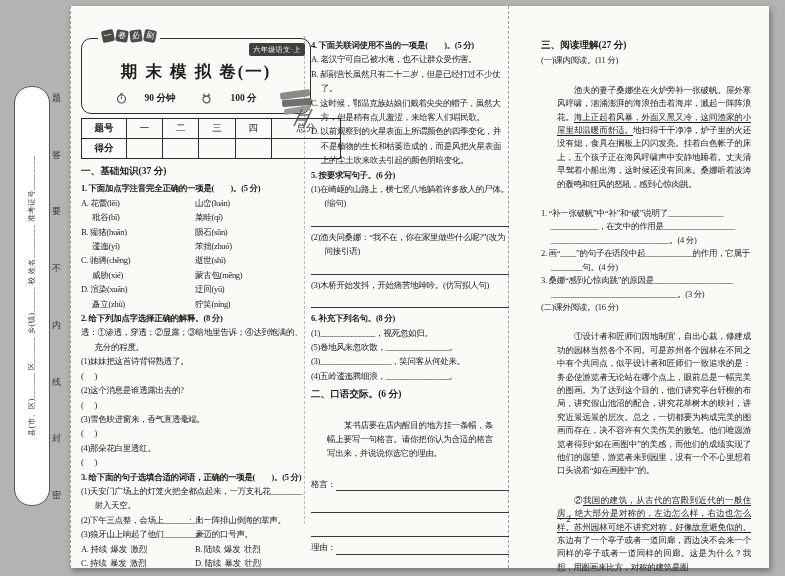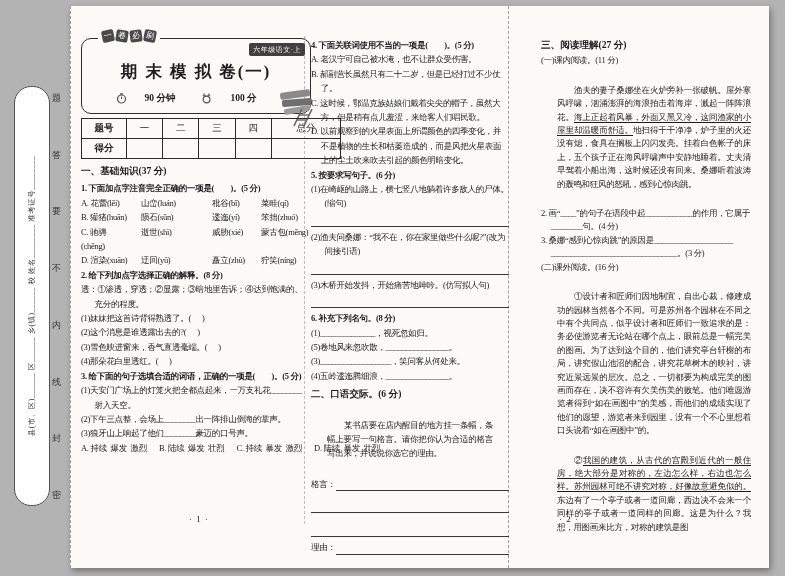--- a/index.html
+++ b/index.html
@@ -40,23 +40,23 @@
   .col{position:absolute;font-size:8.5px;letter-spacing:-.3px;line-height:14.4px;}
   .col1{left:10px;top:158px;width:228px;}
   .col2{left:240px;top:32px;width:198px;}
   .col3{left:470px;top:32px;width:226px;line-height:13.4px;}
   .divider{position:absolute;left:233px;top:30px;bottom:44px;border-left:1px dashed #bdbdbd;}
   .fold{position:absolute;left:437px;top:0;bottom:0;border-left:1px dashed #9f9f9f;}
   h3.sec{font-size:9.6px;margin:0 0 3px 0;letter-spacing:0;}
   .stem{font-weight:600;margin:2px 0 1px 0;}
   .hang{padding-left:1.15em;text-indent:-1.15em;margin:0;}
   .hang2{padding-left:1.6em;text-indent:-1.6em;margin:0;}
-  .optgrid{display:grid;grid-template-columns:1fr 1fr 1fr 1fr;column-gap:12px;}
+  .optgrid{display:grid;grid-template-columns:1fr 1fr;column-gap:0;}
   .optgrid .sub{padding-left:1.3em;}
-  .flexitem{display:flex;margin:0;}
+  .flexitem{display:flex;margin:0;flex-direction:column;}
   .pre{white-space:pre;}
   .blank{border-bottom:1px solid #3a3a3a;height:13px;margin:2px 0 3px 0;}
   .label-line{display:flex;align-items:flex-end;margin-top:3px;}
   .label-line .lab{white-space:nowrap;}
   .label-line .ln{flex:1;border-bottom:1px solid #3a3a3a;height:12px;}
   .passage{text-indent:2em;margin:16px;text-align:justify;}
   .ul{text-decoration:underline;text-underline-offset:2px;}
   .pagenum{position:absolute;font-size:9px;letter-spacing:1px;bottom:44px;}
   .pn1{left:118px;}
   .pn2{left:488px;}
@@ -226,20 +226,21 @@
         <span class="ln"></span>
       </div>
       <div class="blank" style="margin-top:9px"></div>
       <div class="blank" style="margin-top:10px"></div>
     </div>
 
     <div class="col col3">
       <h3 class="sec">三、阅读理解(27 分)</h3>
       <p style="margin:0">(一)课内阅读。(11 分)</p>
       <p class="passage"><span>渔夫的妻子桑娜坐在火炉旁补一张破帆。屋外寒风呼啸，汹涌澎湃的海浪拍击着海岸，溅起一阵阵浪花。</span><span class="ul">海上正起着风暴，外面又黑又冷，这间渔家的小屋里却温暖而舒适。</span><span>地扫得干干净净，炉子里的火还没有熄，食具在搁板上闪闪发亮。挂着白色帐子的床上，五个孩子正在海风呼啸声中安静地睡着。丈夫清早驾着小船出海，这时候还没有回来。桑娜听着波涛的轰鸣和狂风的怒吼，感到心惊肉跳。</span></p>
+      <p class="hang">1. “补一张破帆”中“补”和“破”说明了______________ ____________，在文中的作用是__________________ ______________________________。(4 分)</p>
       <p class="hang">2. 画“____”的句子在语段中起____________的作用，它属于________句。(4 分)</p>
       <p class="hang">3. 桑娜“感到心惊肉跳”的原因是____________________ ________________________________。(3 分)</p>
       <p style="margin:0">(二)课外阅读。(16 分)</p>
       <p class="passage">①设计者和匠师们因地制宜，自出心裁，修建成功的园林当然各个不同。可是苏州各个园林在不同之中有个共同点，似乎设计者和匠师们一致追求的是：务必使游览者无论站在哪个点上，眼前总是一幅完美的图画。为了达到这个目的，他们讲究亭台轩榭的布局，讲究假山池沼的配合，讲究花草树木的映衬，讲究近景远景的层次。总之，一切都要为构成完美的图画而存在，决不容许有欠美伤美的败笔。他们唯愿游览者得到“如在画图中”的美感，而他们的成绩实现了他们的愿望，游览者来到园里，没有一个不心里想着口头说着“如在画图中”的。</p>
       <p class="passage"><span>②</span><span class="ul">我国的建筑，从古代的宫殿到近代的一般住房，绝大部分是对称的，左边怎么样，右边也怎么样。苏州园林可绝不讲究对称，好像故意避免似的。</span><span>东边有了一个亭子或者一道回廊，西边决不会来一个同样的亭子或者一道同样的回廊。这是为什么？我想，用图画来比方，对称的建筑是图</span></p>
     </div>
 
     <span class="pagenum pn1">· 1 ·</span>
     <span class="pagenum pn2">· 2 ·</span>
   </div>

